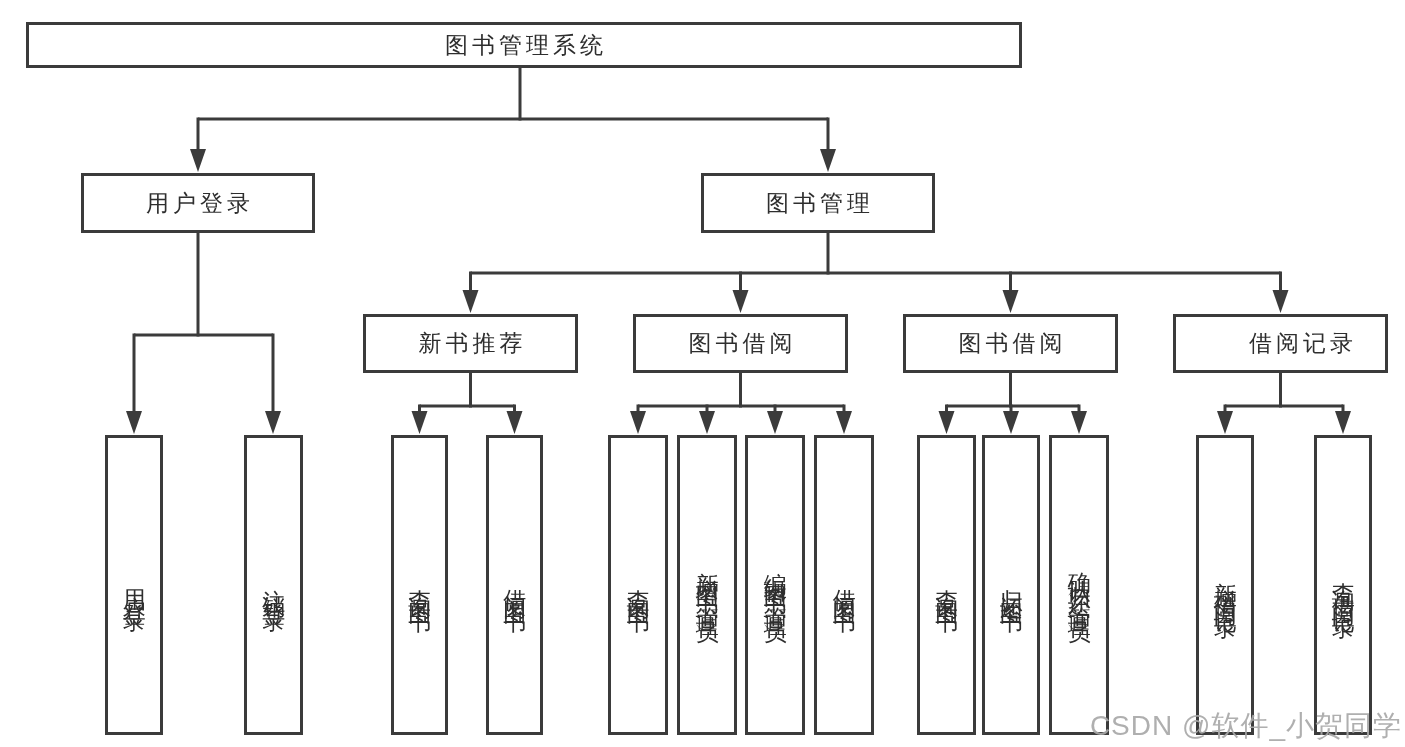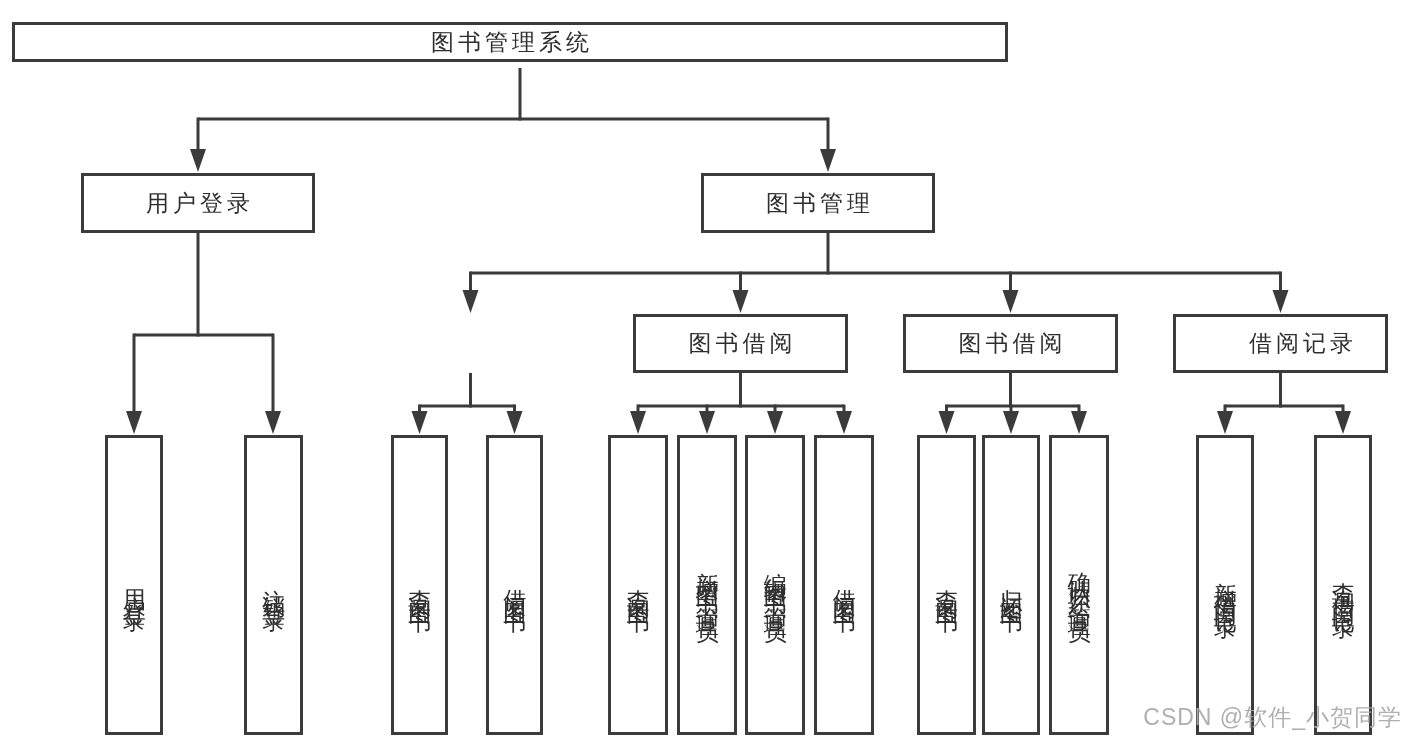--- a/index.html
+++ b/index.html
@@ -32,21 +32,21 @@
   .hbox { padding-left: 4px; } 
   .vbox { }
   .vtext {
     writing-mode: vertical-rl;
     font-size: 23px;
     letter-spacing: 7px;
     line-height: 1.2;
     color: #2e2e2e;
   }
   
-  #box-root        { left: 12px;   top: 22px;  width: 996px; height: 40px; }
+  #box-root        { left: 26px;   top: 22px;  width: 996px; height: 46px; }
   #box-user-login  { left: 81px;   top: 173px; width: 234px; height: 60px; }
   #box-book-mgmt   { left: 701px;  top: 173px; width: 234px; height: 60px; }
   #box-new-rec     { left: 363px;  top: 314px; width: 215px; height: 59px; }
   #box-borrowing   { left: 633px;  top: 314px; width: 215px; height: 59px; }
   #box-current     { left: 903px;  top: 314px; width: 215px; height: 59px; }
   #box-records     { left: 1173px; top: 314px; width: 215px; height: 59px; padding-left: 45px; }
   
   .leaf { top: 435px; height: 300px; }
   #leaf-u1 { left: 105px;  width: 58px; }
   #leaf-u2 { left: 244px;  width: 59px; }
@@ -57,22 +57,22 @@
   #leaf-b3 { left: 745px;  width: 60px; }
   #leaf-b4 { left: 814px;  width: 60px; }
   #leaf-c1 { left: 917px;  width: 59px; }
   #leaf-c2 { left: 982px;  width: 58px; }
   #leaf-c3 { left: 1049px; width: 60px; }
   #leaf-r1 { left: 1196px; width: 58px; }
   #leaf-r2 { left: 1314px; width: 58px; }
   .watermark {
     position: absolute;
     right: 3px;
-    bottom: 14px;
-    font-size: 23px;
+    bottom: 2px;
+    font-size: 28px;
     color: rgba(168,168,168,0.92);
     letter-spacing: 1px;
     z-index: 5;
     white-space: nowrap;
   }
 </style>
 </head>
 <body>
 
 <div class="stage">
@@ -137,20 +137,21 @@
     <polygon points="1217,411 1233,411 1225,434" stroke="none"></polygon>
     <line x1="1343" y1="404.5" x2="1343" y2="420"></line>
     <polygon points="1335,411 1351,411 1343,434" stroke="none"></polygon>
   </svg>
 
   <div class="box hbox" id="box-root">图书管理系统</div>
 
   <div class="box hbox" id="box-user-login">用户登录</div>
   <div class="box hbox" id="box-book-mgmt">图书管理</div>
 
+  <div class="box hbox" id="box-new-rec">新书推荐</div>
   <div class="box hbox" id="box-borrowing">图书借阅</div>
   <div class="box hbox" id="box-current">图书借阅</div>
   <div class="box hbox" id="box-records">借阅记录</div>
 
   <div class="box vbox leaf" id="leaf-u1">
     <span class="vtext">用户登录</span>
   </div>
   <div class="box vbox leaf" id="leaf-u2">
     <span class="vtext">注销登录</span>
   </div>

